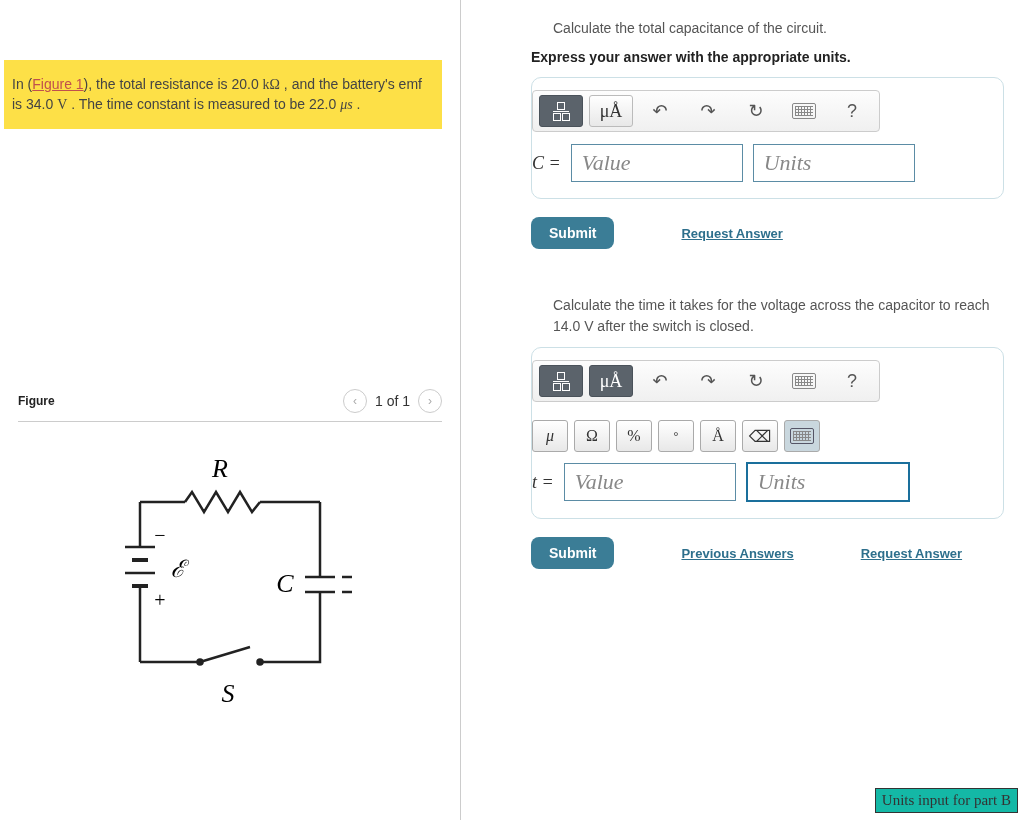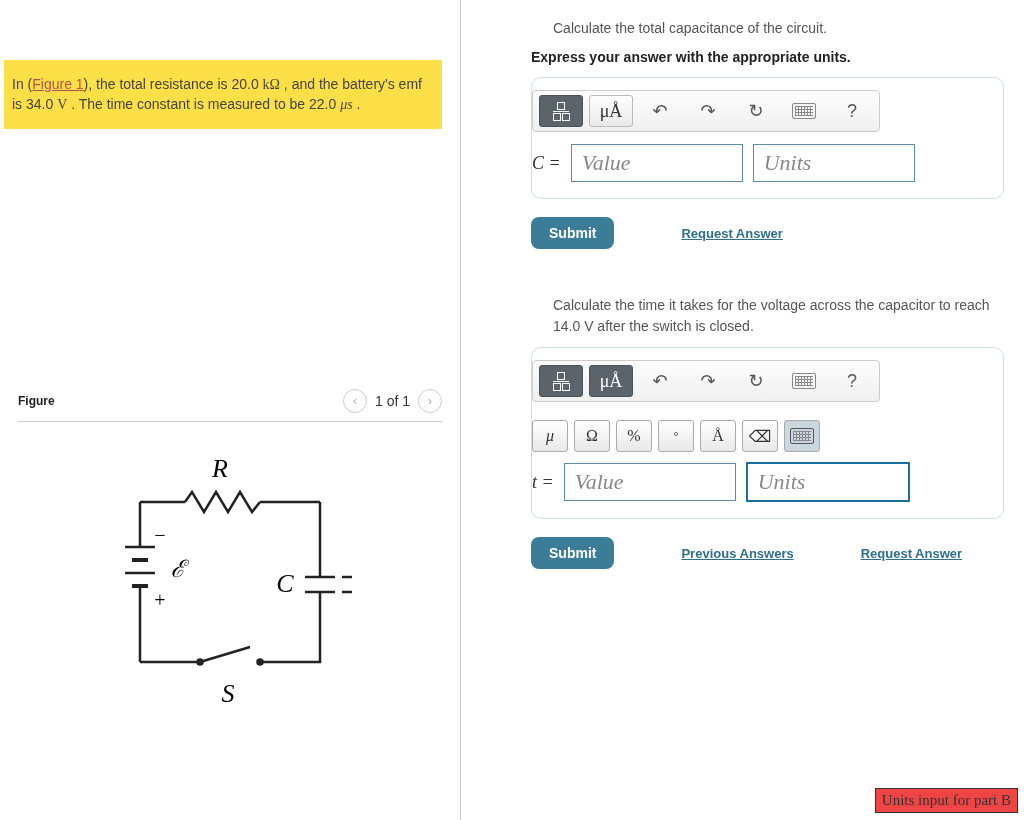--- a/index.html
+++ b/index.html
@@ -31,21 +31,21 @@
 .sym-btn.small { font-size:12px; font-style:normal; }
 .answer-line { display:flex; align-items:center; gap:10px; font-family:'Times New Roman', serif; font-style:italic; font-size:18px; }
 .answer-line .varlabel { white-space:nowrap; font-style:italic; }
 .inputbox { border:1px solid #5b8ca5; height:36px; padding:0 10px; display:flex; align-items:center; font-family:'Times New Roman', serif; font-size:22px; color:#888; background:#fff; }
 .inputbox.value { width:150px; }
 .inputbox.units { width:140px; }
 .inputbox.units.active { border:2px solid #1a6f9c; }
 .submit-row { margin-top:18px; display:flex; align-items:center; gap:20px; }
 .submit-btn { background:#3b7d96; color:#fff; border:none; padding:8px 18px; font-size:14px; font-weight:bold; border-radius:8px; }
 .link { color:#2d6f8c; font-weight:bold; font-size:13px; text-decoration:underline; cursor:pointer;margin-left:47px; }
-.tooltip-box { position:absolute; right:6px; top:788px; background:#ef4444; border:1px solid #333; padding:3px 6px; font-family:'Times New Roman',serif; font-size:15px; }
+.tooltip-box { position:absolute; right:6px; top:788px; background:#14b8a6; border:1px solid #333; padding:3px 6px; font-family:'Times New Roman',serif; font-size:15px; }
 .kbd-icon { border:1px solid #888; border-radius:2px; width:22px; height:14px; display:block; position:relative; }
 .kbd-icon::after { content:""; position:absolute; left:2px; right:2px; top:2px; bottom:2px; background:repeating-linear-gradient(90deg,#888 0 1px, transparent 1px 3px), repeating-linear-gradient(0deg,#888 0 1px, transparent 1px 3px); }
 .frac-icon { display:flex; flex-direction:column; align-items:center; font-size:9px; line-height:1; }
 .frac-icon .top, .frac-icon .bot { display:flex; gap:1px; }
 .frac-icon .sq { width:6px; height:6px; border:1px solid #fff; }
 .frac-icon .line { width:16px; height:1px; background:#fff; margin:1px 0; }
 svg text { font-family:'Times New Roman', serif; }
 </style>
 </head>
 <body>

